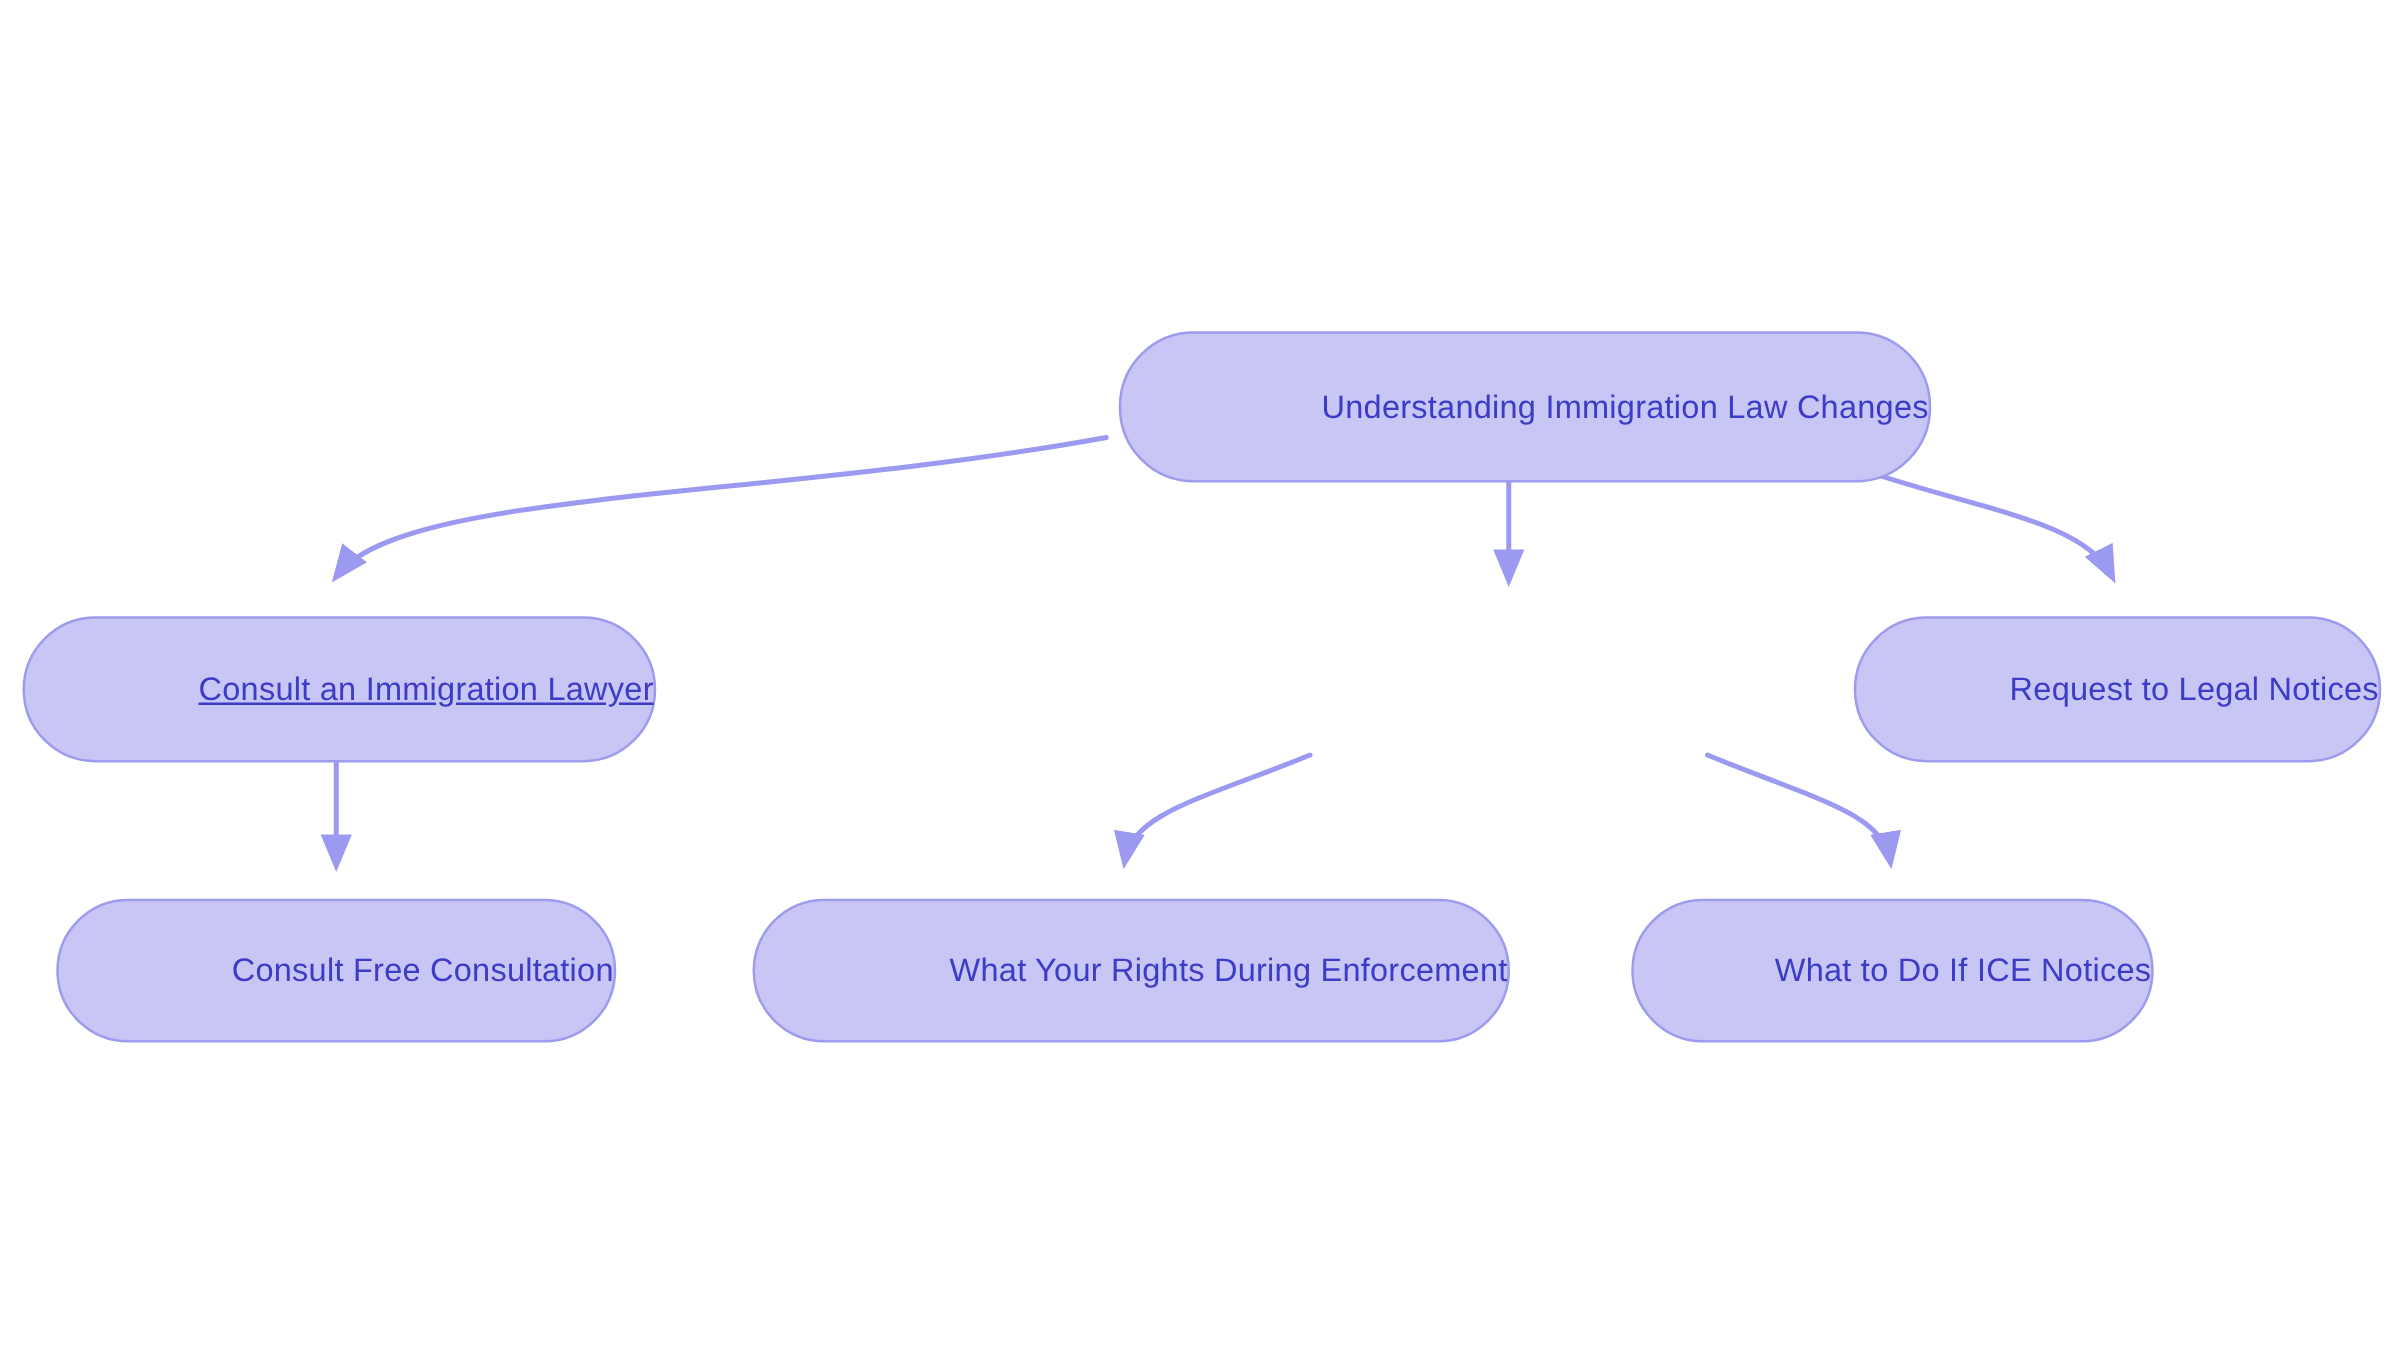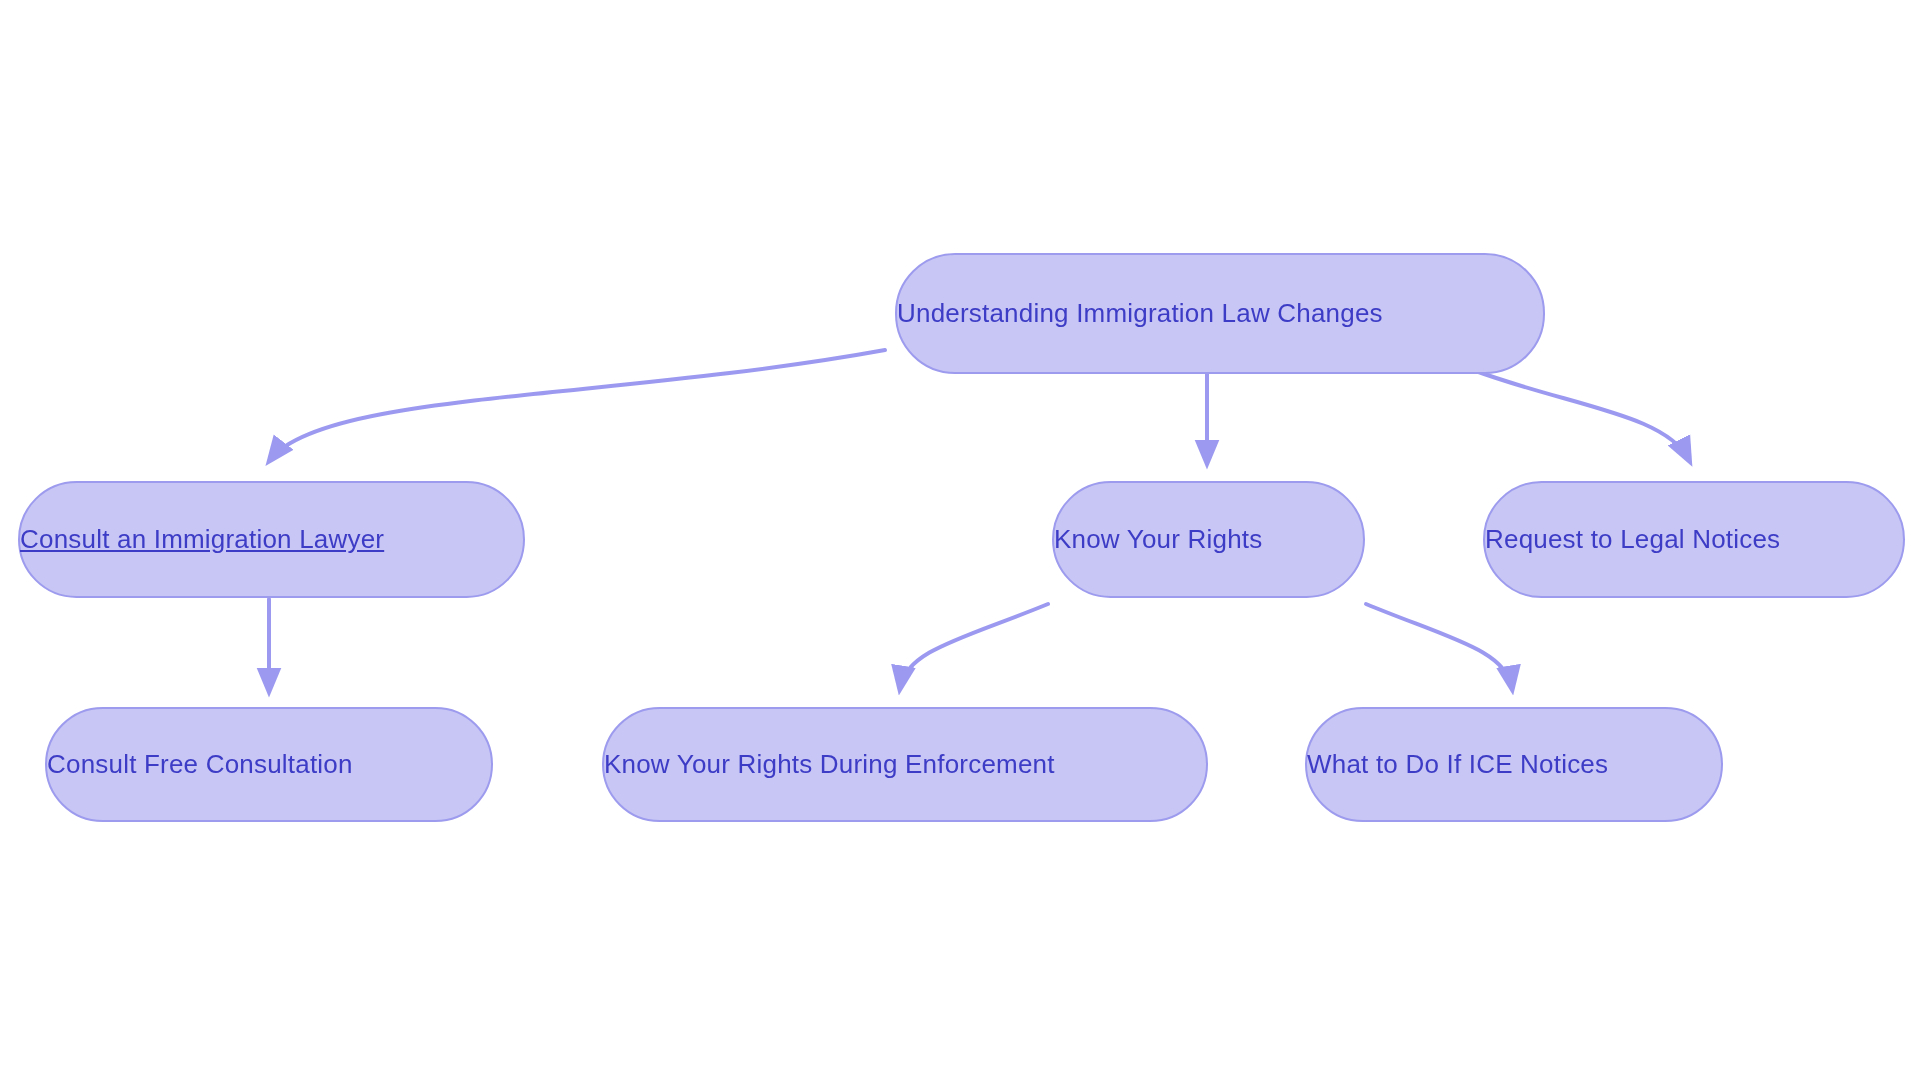--- a/index.html
+++ b/index.html
@@ -26,29 +26,30 @@
     fill: none;
     stroke: var(--arrow-color, #9c9af0);
     stroke-width: 4;
     stroke-linecap: round;
   }
   .flow-node {
     position: absolute;
     box-sizing: border-box;
     display: flex;
     align-items: center;
-    justify-content: flex-start;
+    justify-content: flex-end;
     background: var(--node-fill, #c7c6f4);
     border: 2px solid var(--node-border, #9d9bee);
     border-radius: 60px;
     color: var(--text-color, #3d3cc6);
     font-size: 26px;
     letter-spacing: 0.2px;
     text-align: center;
     white-space: nowrap;
+    margin-top: 12px;
   }
   
   .node-root    { left: 895px;  top: 253px; width: 650px; height: 121px; }
   .node-consult { left: 18px;   top: 481px; width: 507px; height: 117px; text-decoration: underline; }
   .node-know    { left: 1052px; top: 481px; width: 313px; height: 117px; }
   .node-respond { left: 1483px; top: 481px; width: 422px; height: 117px; }
   .node-request { left: 45px;   top: 707px; width: 448px; height: 115px; }
   .node-during  { left: 602px;  top: 707px; width: 606px; height: 115px; }
   .node-ice     { left: 1305px; top: 707px; width: 418px; height: 115px; }
 </style>
@@ -72,33 +73,30 @@
     </svg>
 
   <div class="flow-node node-root">
     <span>Understanding Immigration Law Changes</span>
   </div>
 
   <div class="flow-node node-consult">
     <span>Consult an Immigration Lawyer</span>
   </div>
 
-  <div class="flow-node node-know">
-    <span>Know Your Rights</span>
-  </div>
 
   <div class="flow-node node-respond">
     <span>Request to Legal Notices</span>
   </div>
 
   <div class="flow-node node-request">
     <span>Consult Free Consultation</span>
   </div>
 
   <div class="flow-node node-during">
-    <span>Know Your Rights During Enforcement</span>
+    <span>What Your Rights During Enforcement</span>
   </div>
 
   <div class="flow-node node-ice">
     <span>What to Do If ICE Notices</span>
   </div>
 
 </div>
 
 </body></html>

